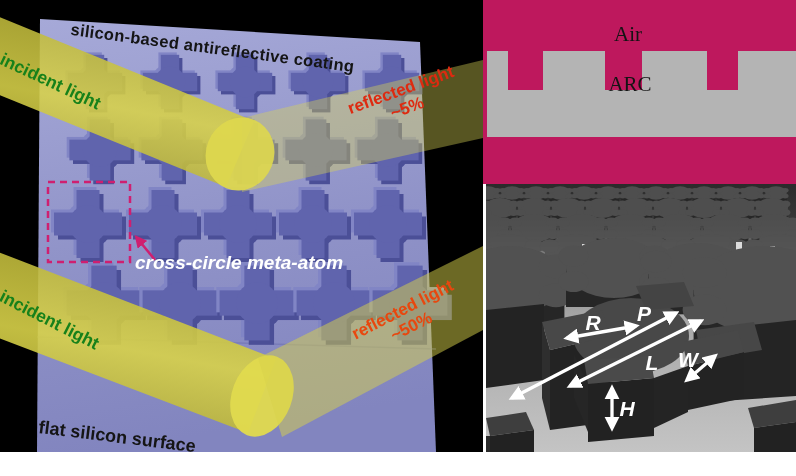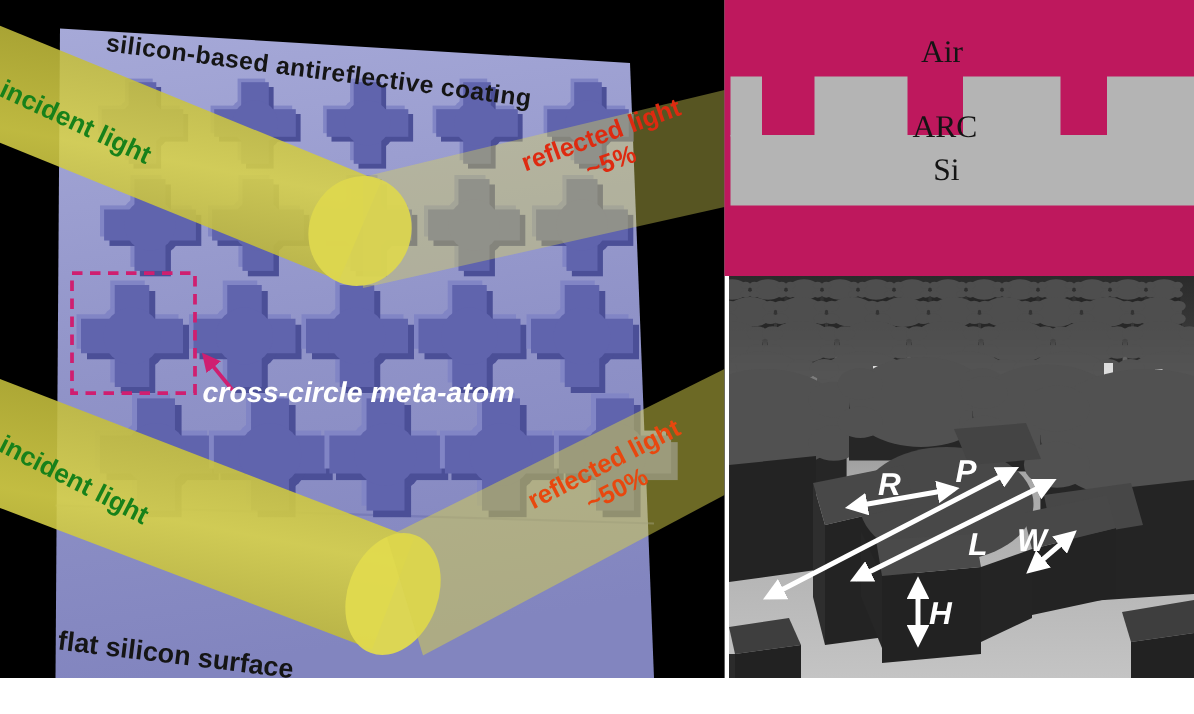--- a/index.html
+++ b/index.html
@@ -115,21 +115,20 @@
   </div>
 
   <div id="xsec-panel">
     <div class="gray" style="left:4px;top:90px;width:309px;height:47px;"></div>
     <div class="gray" style="left:4px;top:51px;width:21px;height:40px;"></div>
     <div class="gray" style="left:60px;top:51px;width:62px;height:40px;"></div>
     <div class="gray" style="left:159px;top:51px;width:65px;height:40px;"></div>
     <div class="gray" style="left:255px;top:51px;width:58px;height:40px;"></div>
     <div class="xsec-lbl" style="left:100px;top:22px;">Air</div>
     <div class="xsec-lbl" style="left:102px;top:57px;margin-top:15px;">ARC</div>
-    <div class="xsec-lbl" style="left:103px;top:101px;">Si</div>
   </div>
 
   <div id="meta3d-panel">
     <svg width="310" height="268" viewBox="0 0 310 268">
       <defs>
         <linearGradient id="ground" x1="0" y1="0" x2="0" y2="1">
           <stop offset="0" stop-color="#2b2b2b"></stop>
             <stop offset="0.14" stop-color="#383838"></stop>
           <stop offset="0.24" stop-color="#7a7a7a"></stop>
             <stop offset="0.5" stop-color="#a8a8a8"></stop>

